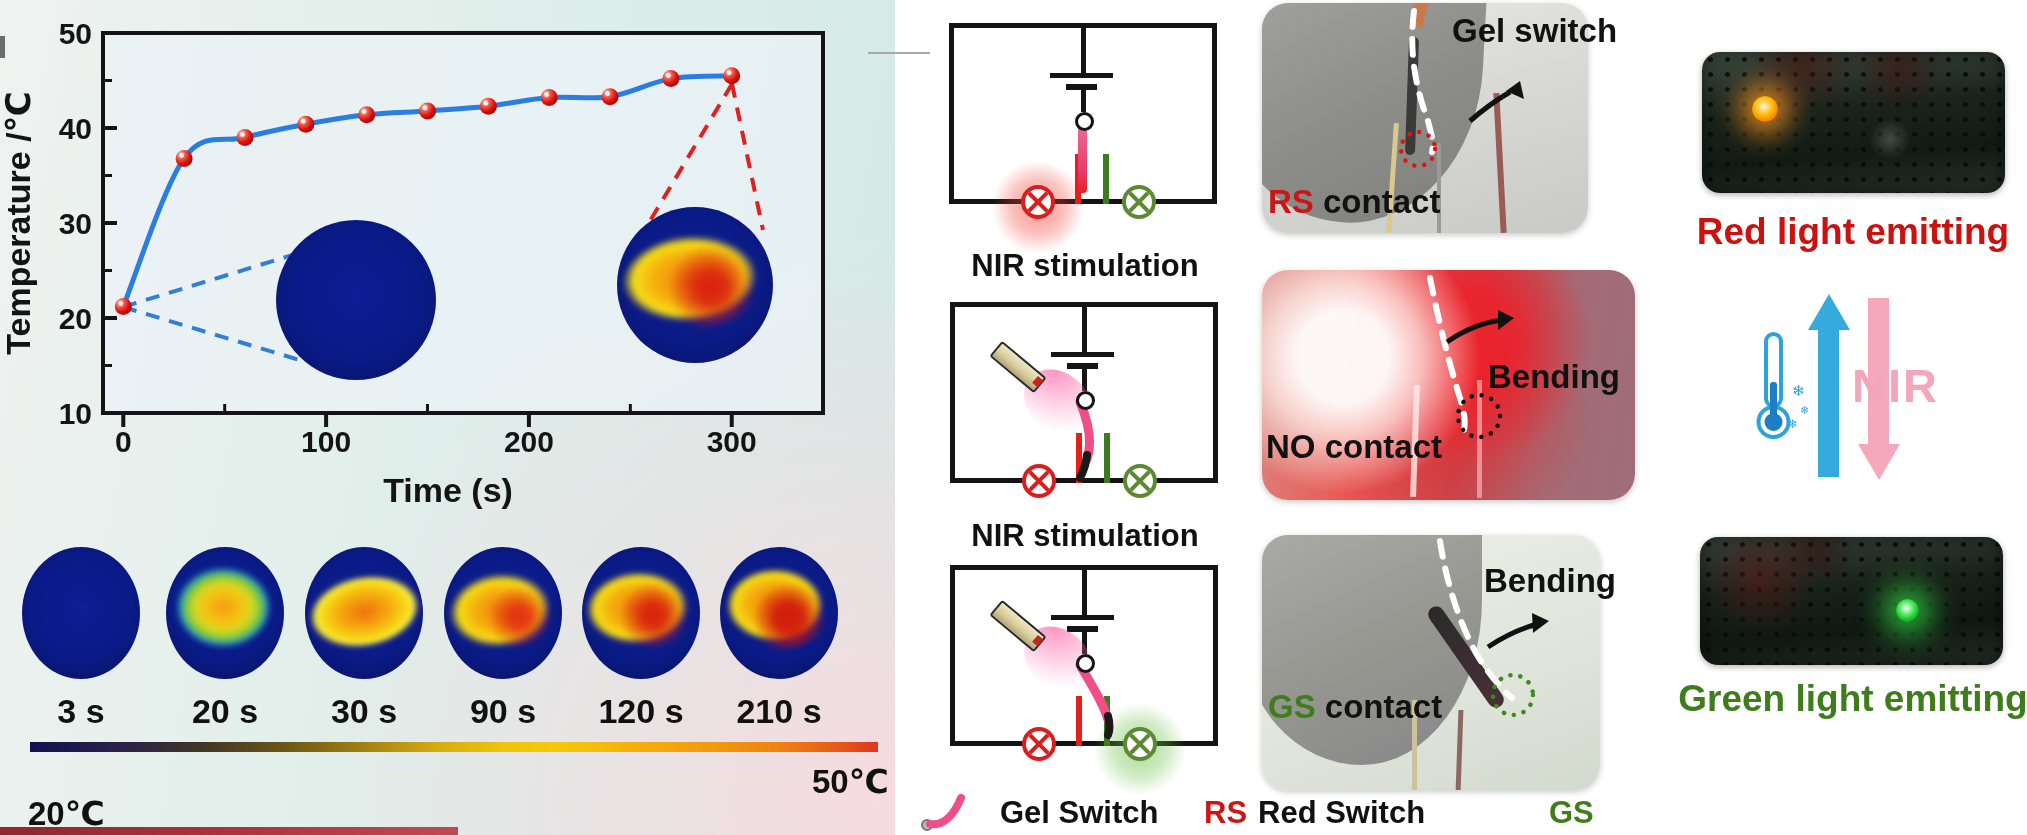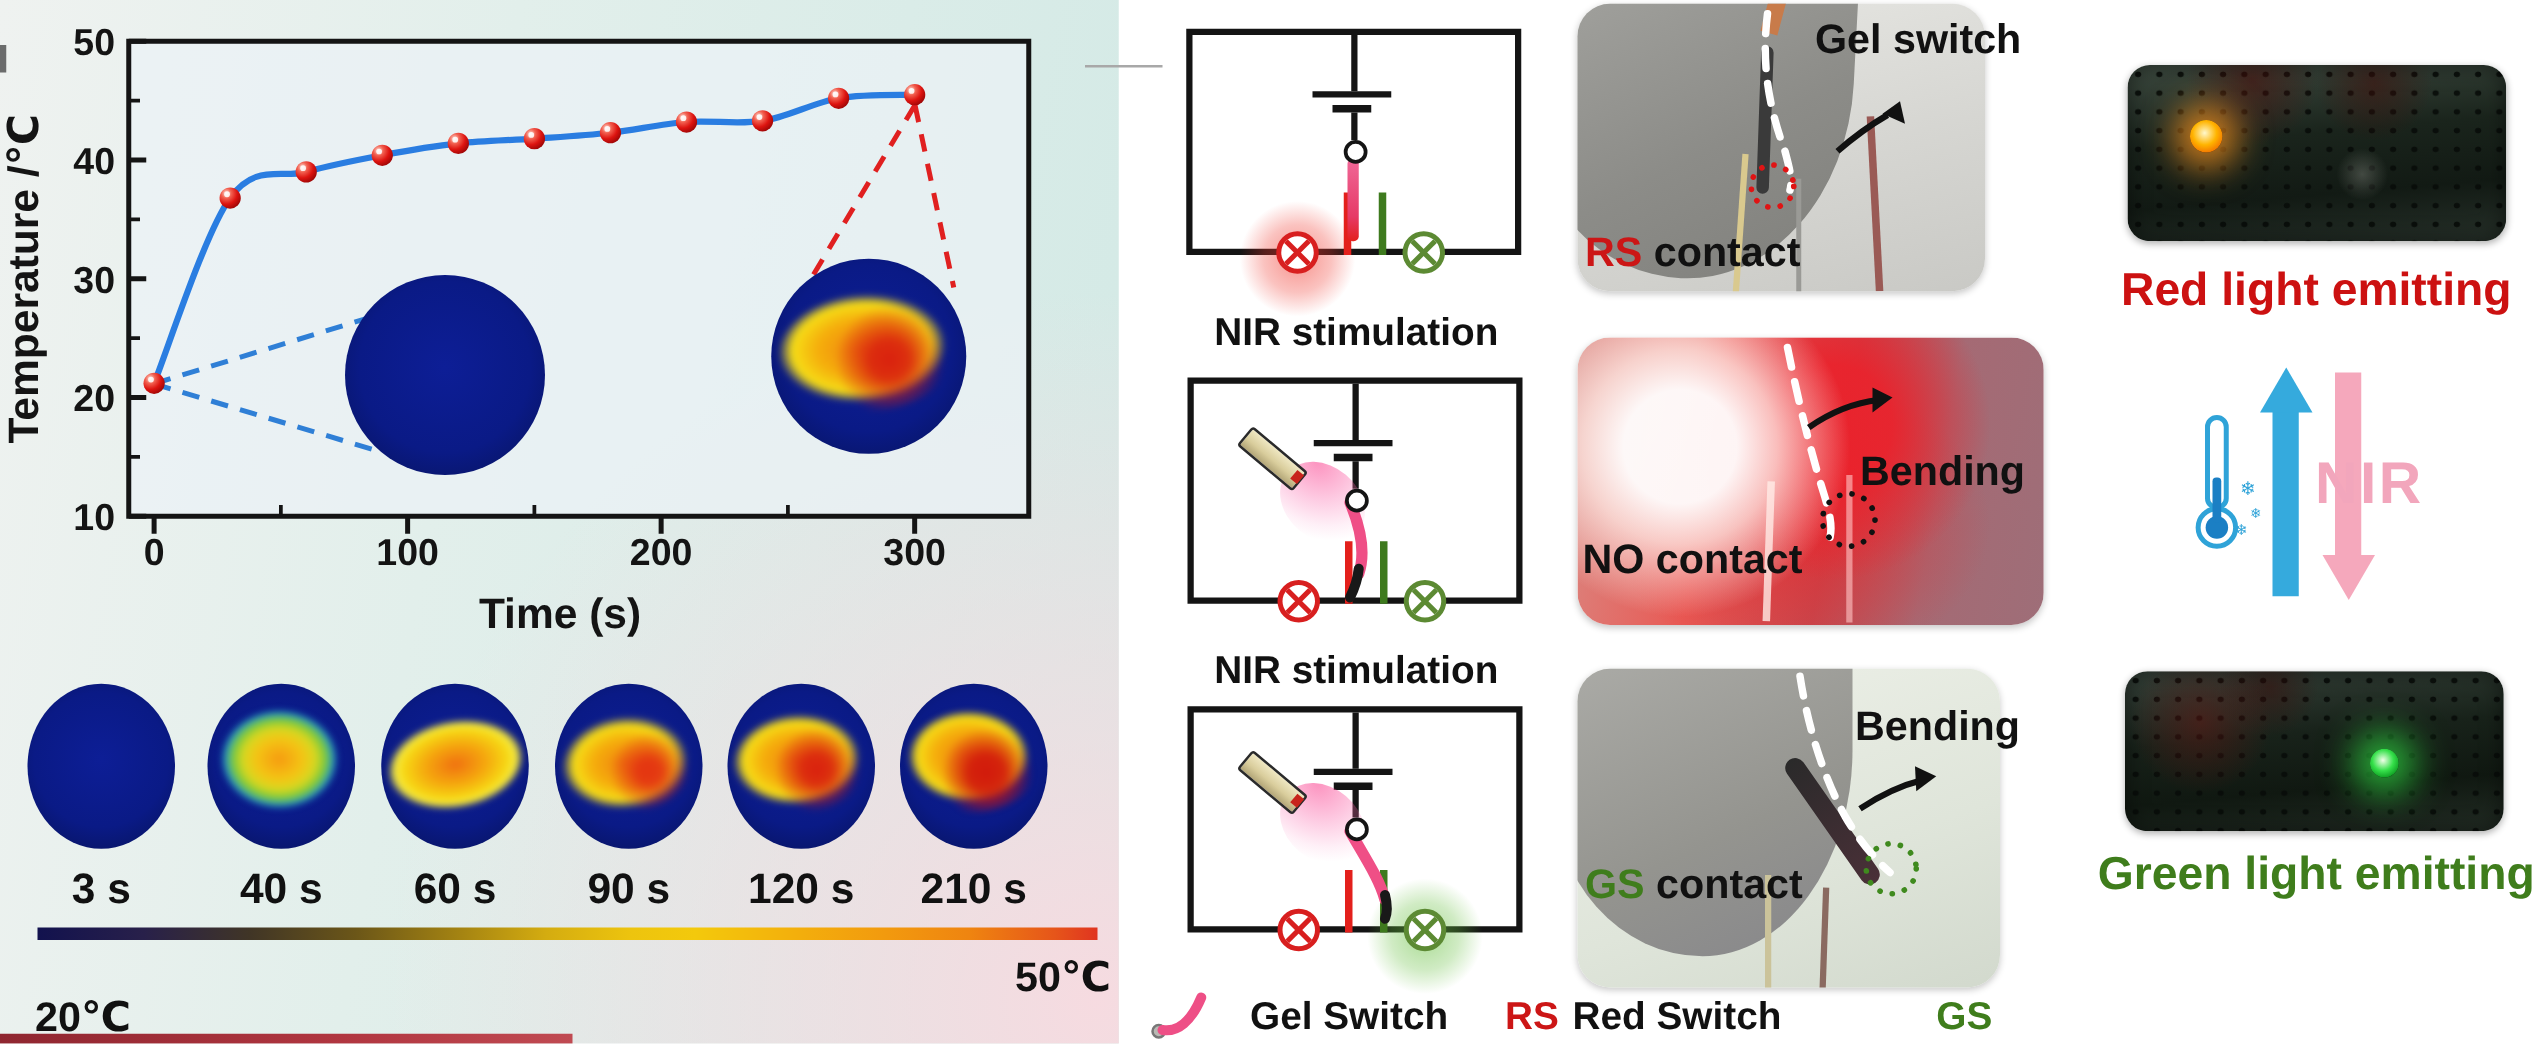--- a/index.html
+++ b/index.html
@@ -199,25 +199,25 @@
       </div>
 
     <div id="thermo-row">
         <div class="thermo stage-0" style="left: 22px; top: 547px; width: 118px; height: 132px;">
           <div class="blob"></div>
         </div>
         <div class="thermo-label" style="left: 16px; top: 692px;">3 s</div>
         <div class="thermo stage-1" style="left: 166px; top: 547px; width: 118px; height: 132px;">
           <div class="blob"></div>
         </div>
-        <div class="thermo-label" style="left: 160px; top: 692px;">40 s</div>
+        <div class="thermo-label" style="left: 160px; top: 692px;">20 s</div>
         <div class="thermo stage-2" style="left: 305px; top: 547px; width: 118px; height: 132px;">
           <div class="blob"></div>
         </div>
-        <div class="thermo-label" style="left: 299px; top: 692px;">60 s</div>
+        <div class="thermo-label" style="left: 299px; top: 692px;">30 s</div>
         <div class="thermo stage-3" style="left: 444px; top: 547px; width: 118px; height: 132px;">
           <div class="blob"></div>
         </div>
         <div class="thermo-label" style="left: 438px; top: 692px;">90 s</div>
         <div class="thermo stage-4" style="left: 582px; top: 547px; width: 118px; height: 132px;">
           <div class="blob"></div>
         </div>
         <div class="thermo-label" style="left: 576px; top: 692px;">120 s</div>
         <div class="thermo stage-5" style="left: 720px; top: 547px; width: 118px; height: 132px;">
           <div class="blob"></div>

